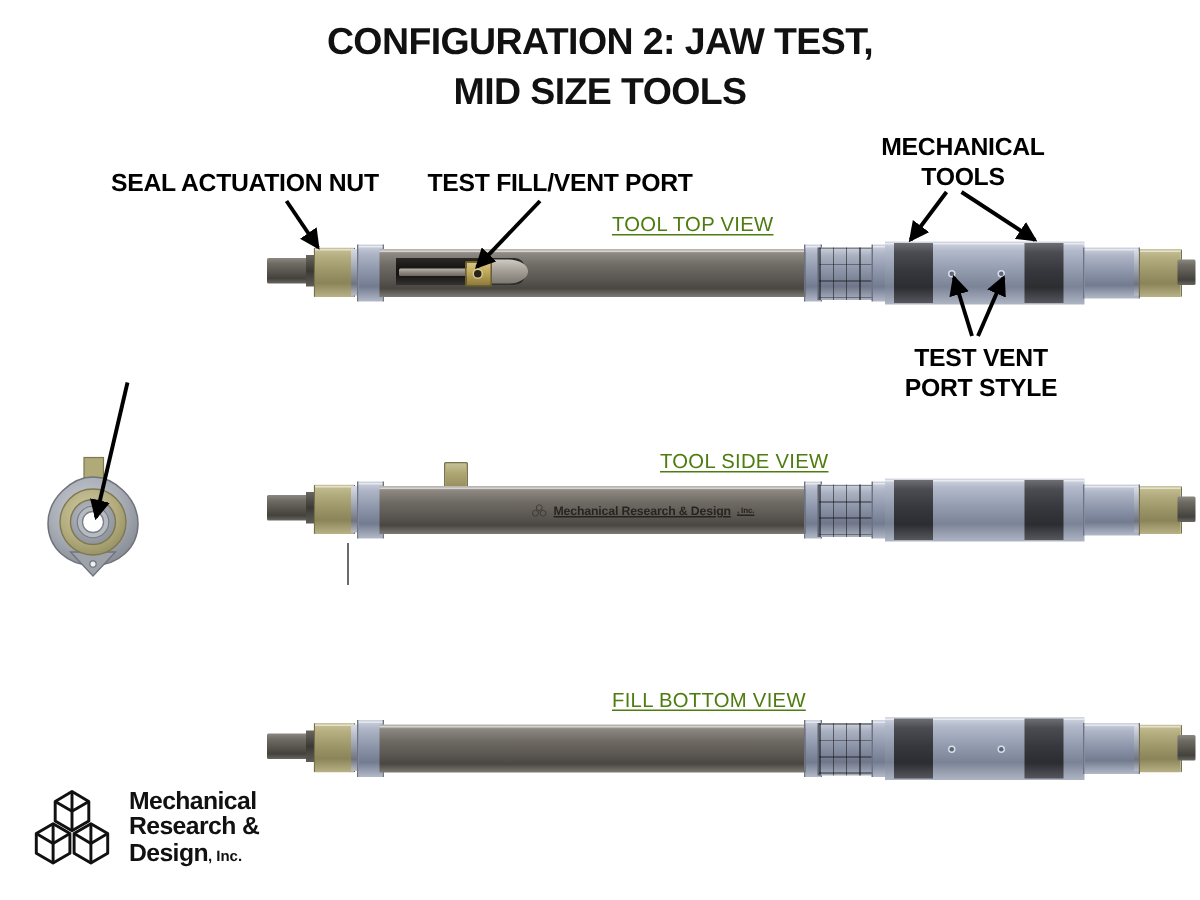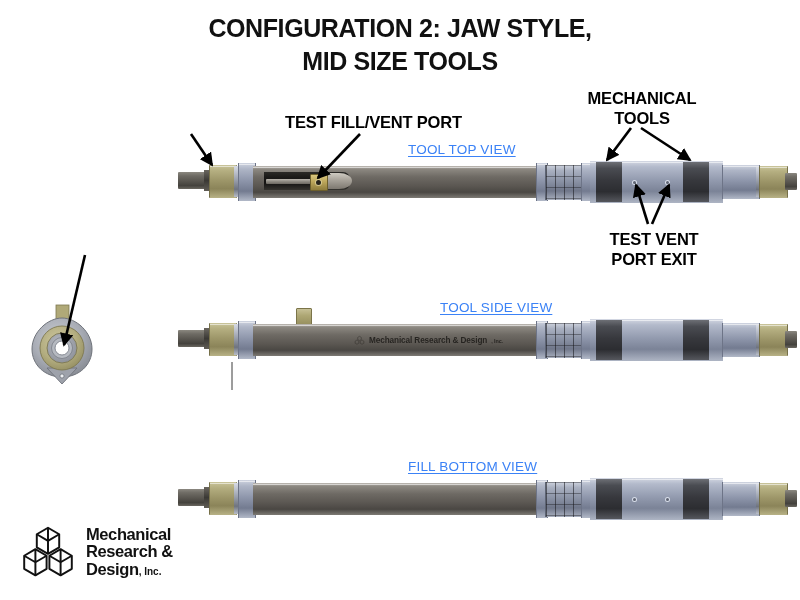--- a/index.html
+++ b/index.html
@@ -35,21 +35,21 @@
     white-space:nowrap;
     color:#000;
   }
 
   
   .viewtitle{
     position:absolute;
     font-size:13.5px;
     font-weight:400;
     letter-spacing:0.2px;
-    color:#3b82f6;
+    color:#4d7c0f;
     text-decoration:underline;
     text-underline-offset:2px;
     white-space:nowrap;
   }
 
   
   .arrows{position:absolute;left:0;top:0;width:800px;height:600px;pointer-events:none;}
 
   
   .tool{position:absolute;}
@@ -163,20 +163,21 @@
   }
   
   .branding{
     position:absolute;
     display:flex;align-items:center;gap:4px;
     font-size:8.2px;font-weight:bold;
     color:#211f1c;
     letter-spacing:-0.1px;
     white-space:nowrap;
     opacity:.92;
+    text-decoration:underline;
   }
   .branding .inc{font-size:5.4px;font-weight:bold;}
 
   
   .bypass{position:absolute;}
 
   
   .logo{position:absolute;display:flex;align-items:center;gap:10px;}
   .logotext{
     font-weight:bold;
@@ -186,35 +187,36 @@
     color:#111;
   }
   .logotext .inc{font-size:10px;letter-spacing:0;}
 </style>
 </head>
 <body>
 
 <div class="stage">
 
   <div class="title">
-    <span>CONFIGURATION 2: JAW STYLE,</span>
+    <span>CONFIGURATION 2: JAW TEST,</span>
     <span class="l2">MID SIZE TOOLS</span>
   </div>
 
+  <div class="lbl" style="left:74px;top:112px;">SEAL ACTUATION NUT</div>
 
   <div class="lbl" style="left:285px;top:112px;text-align:center;">TEST FILL/VENT PORT</div>
 
   <div class="lbl" style="left:578px;top:88px;width:128px;">
     <span>MECHANICAL</span><br>
     <span>TOOLS</span>
   </div>
 
   <div class="lbl" style="left:598px;top:229px;width:112px;text-align:center;">
     <span>TEST VENT</span><br>
-    <span>PORT EXIT</span>
+    <span>PORT STYLE</span>
   </div>
 
 
   <div class="viewtitle" style="left:408px;top:142px;">TOOL TOP VIEW</div>
   <div class="viewtitle" style="left:408px;top:300px;margin-left:32px;">TOOL SIDE VIEW</div>
   <div class="viewtitle" style="left:408px;top:459px;">FILL BOTTOM VIEW</div>
 
   <div class="tool" style="left:178px;top:160px;width:600px;height:44px;">
 
     <div class="seg stub" style="left:0px;top:12px;width:28px;height:17px;"></div>

